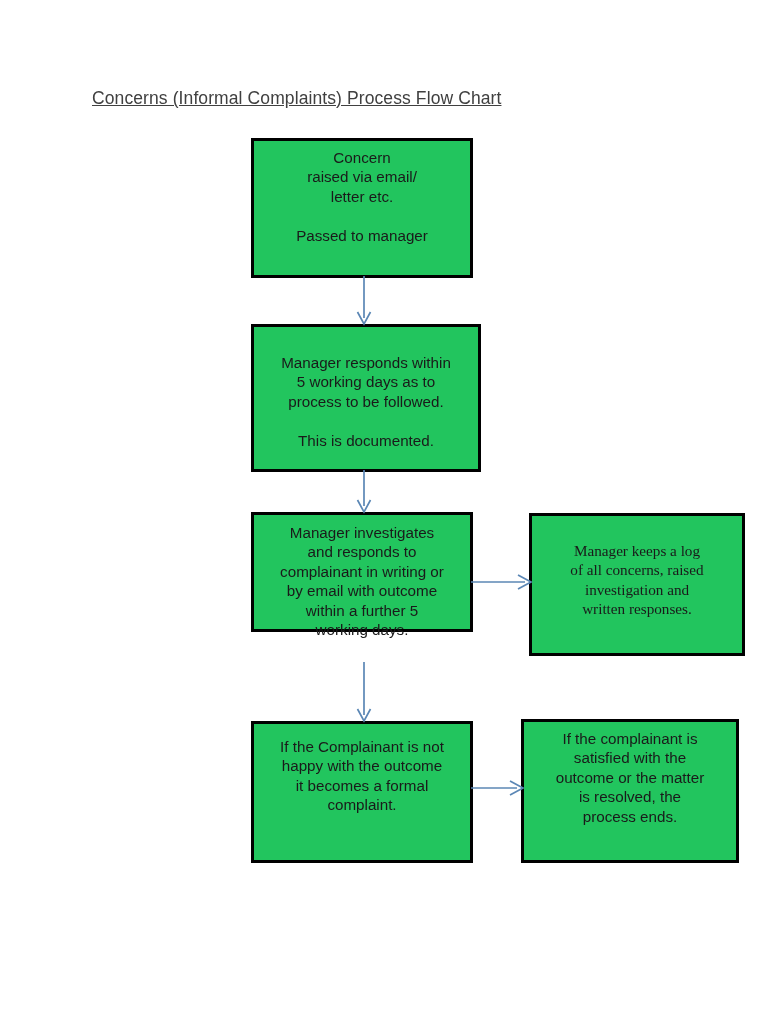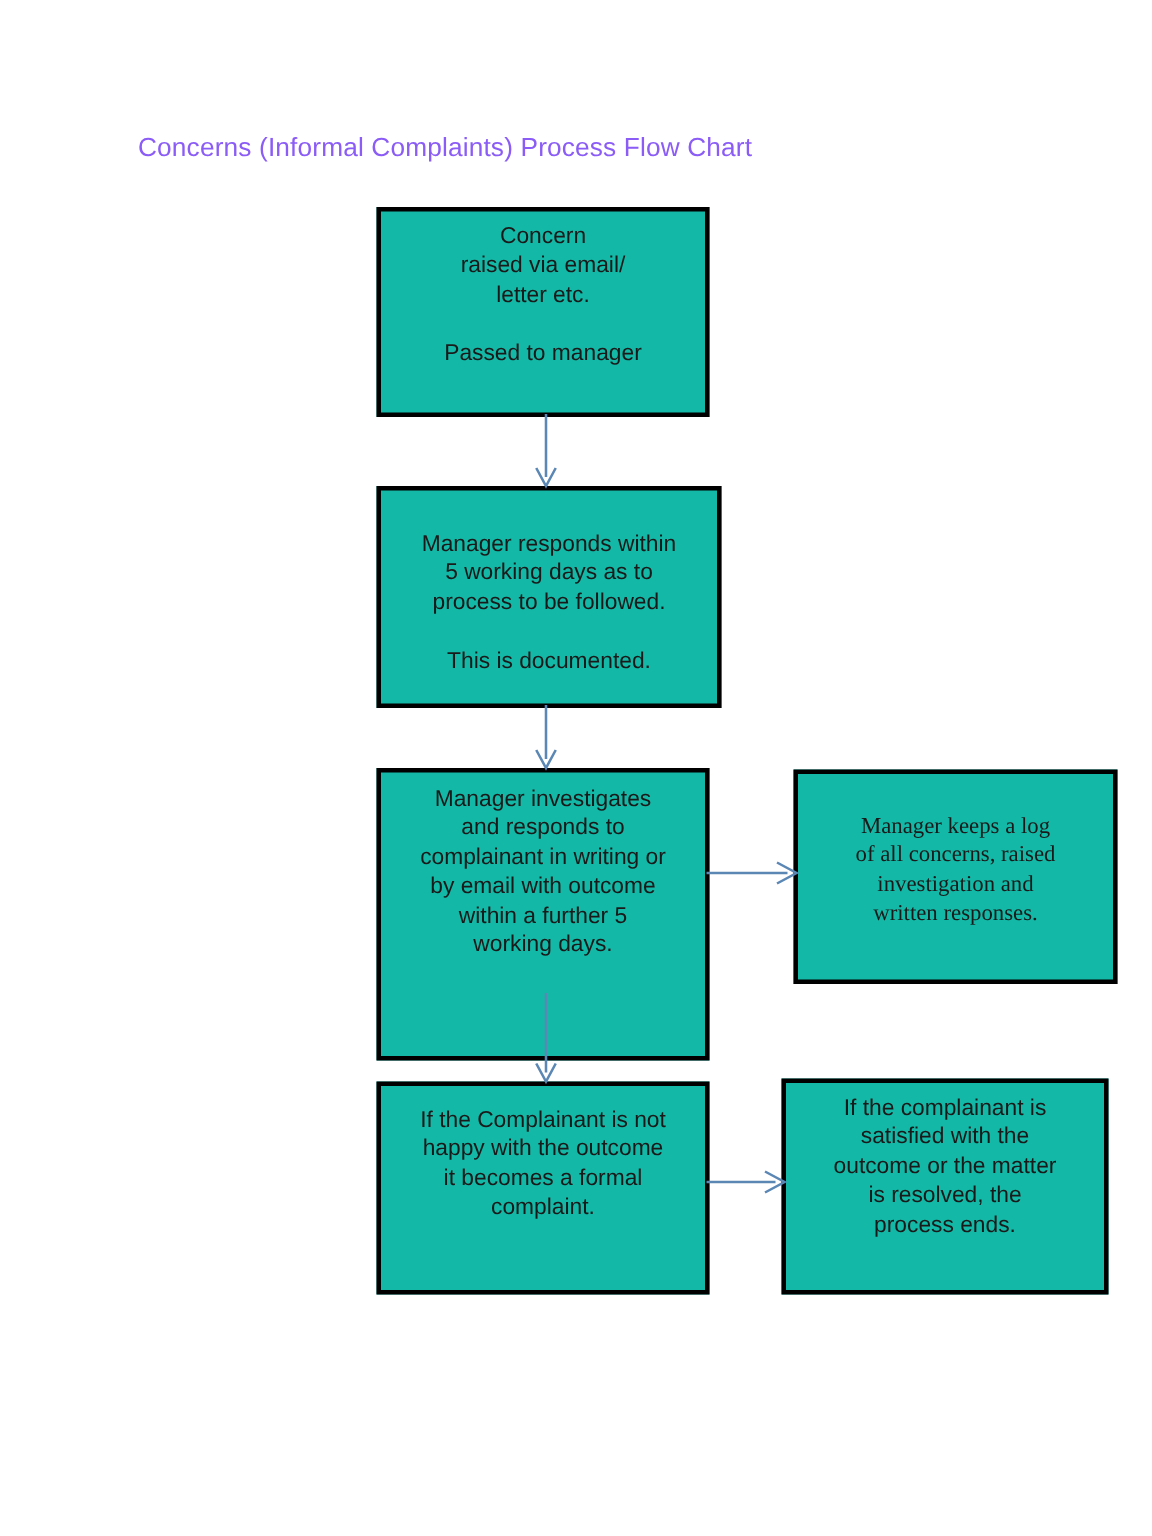--- a/index.html
+++ b/index.html
@@ -20,28 +20,29 @@
     inset: 0;
   }
 
   .page-title {
     position: absolute;
     left: 92px;
     top: 88px;
     font-family: "Liberation Sans", sans-serif;
     font-size: 17.5px;
     font-weight: 400;
-    color: #8b5cf6;
+    color: #404040;
     letter-spacing: 0.1px;
     white-space: nowrap;
+    text-decoration: underline;
   }
 
   .flow-box {
     position: absolute;
-    background: #14b8a6;
+    background: #22c55e;
     border: 3px solid #000000;
     box-sizing: border-box;
     display: block;
   }
 
   .flow-box .box-text {
     display: block;
     font-family: "Liberation Sans", sans-serif;
     font-size: 15.2px;
     line-height: 1.28;
@@ -51,21 +52,21 @@
     padding: 0 6px;
   }
 
   
   #box-concern            { left: 251px; top: 138px; width: 222px; height: 140px; }
   #box-concern .box-text  { padding-top: 7px; }
 
   #box-manager-responds           { left: 251px; top: 324px; width: 230px; height: 148px; }
   #box-manager-responds .box-text { padding-top: 26px; }
 
-  #box-manager-investigates           { left: 251px; top: 512px; width: 222px; height: 195px; }
+  #box-manager-investigates           { left: 251px; top: 512px; width: 222px; height: 120px; }
   #box-manager-investigates .box-text { padding-top: 8px; }
 
   #box-manager-log           { left: 529px; top: 513px; width: 216px; height: 143px; }
   #box-manager-log .box-text { padding-top: 25px; font-family: Liberation Serif, serif; }
 
   #box-formal-complaint           { left: 251px; top: 721px; width: 222px; height: 142px; }
   #box-formal-complaint .box-text { padding-top: 13px; }
 
   #box-process-ends           { left: 521px; top: 719px; width: 218px; height: 144px; }
   #box-process-ends .box-text { padding-top: 7px; }

